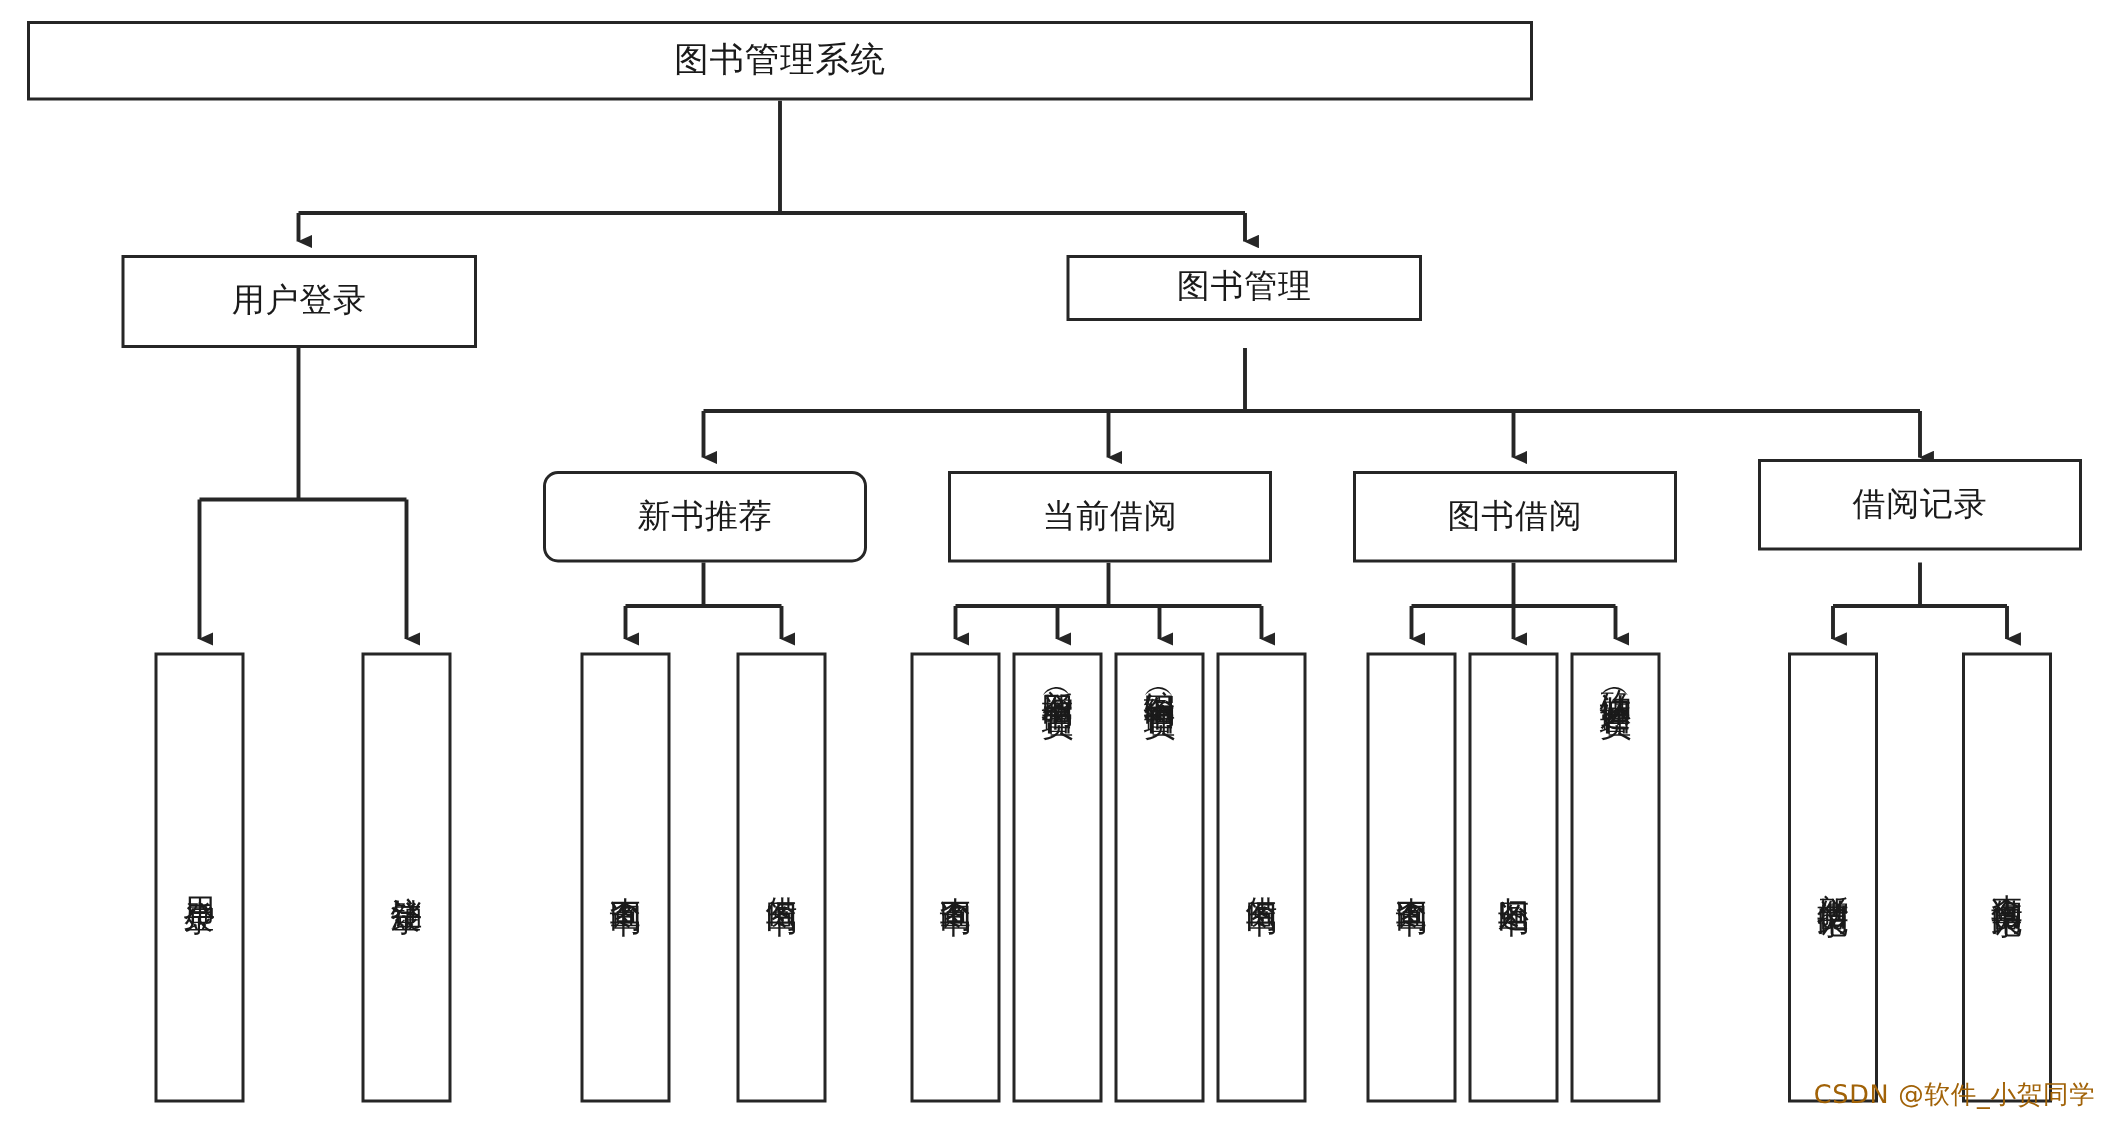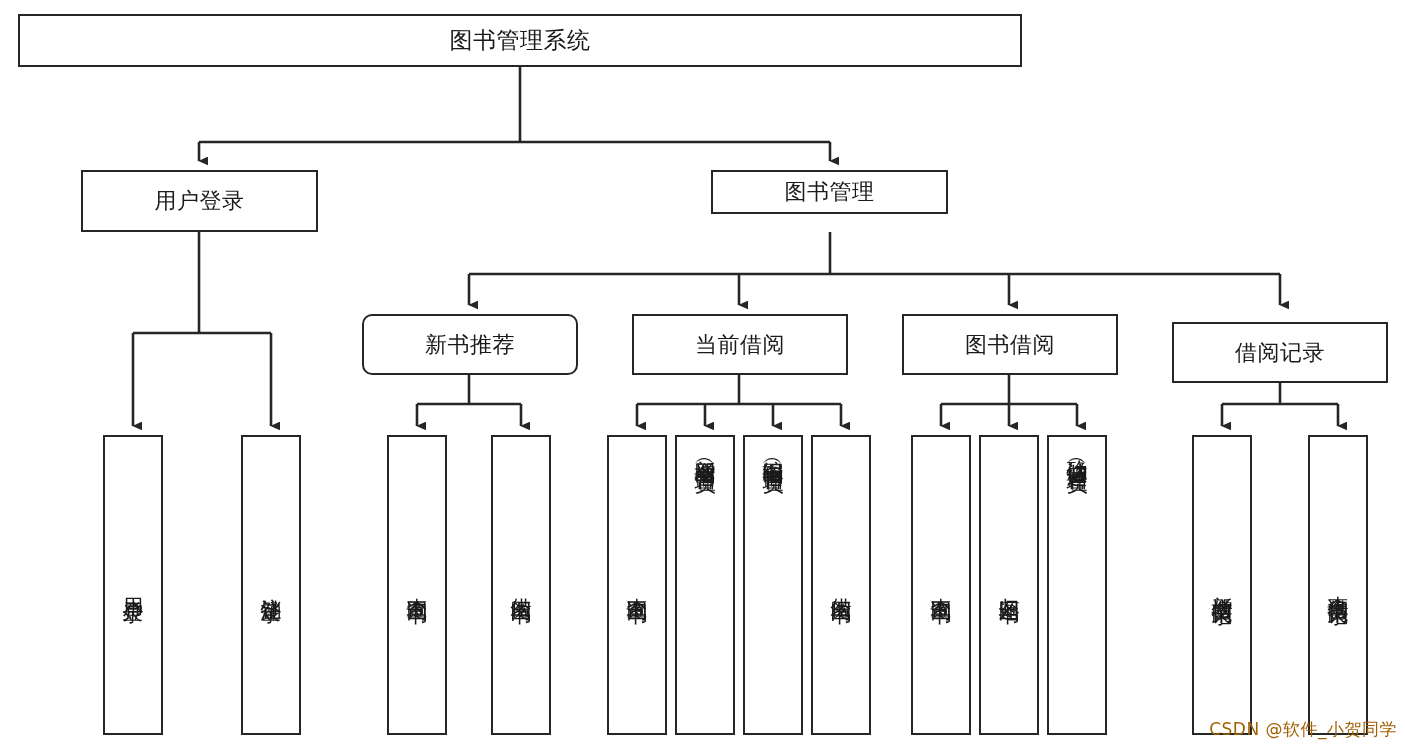--- a/index.html
+++ b/index.html
@@ -147,21 +147,21 @@
   </div>
 
   <div class="node level3" style="left:632px; top:314px; width:216px; height:61px;">
     <span class="node-label">当前借阅</span>
   </div>
 
   <div class="node level3" style="left:902px; top:314px; width:216px; height:61px;">
     <span class="node-label">图书借阅</span>
   </div>
 
-  <div class="node level3" style="left:1172px; top:322px; width:216px; height:61px;justify-content:center;">
+  <div class="node level3" style="left:1172px; top:306px; width:216px; height:61px;justify-content:center;">
     <span class="node-label">借阅记录</span>
   </div>
 
   <div class="node leaf centered" style="left:103px; top:435px; width:60px; height:300px;">
     <span class="node-label">用户登录</span>
   </div>
 
   <div class="node leaf centered" style="left:241px; top:435px; width:60px; height:300px;">
     <span class="node-label">注销登录</span>
   </div>

